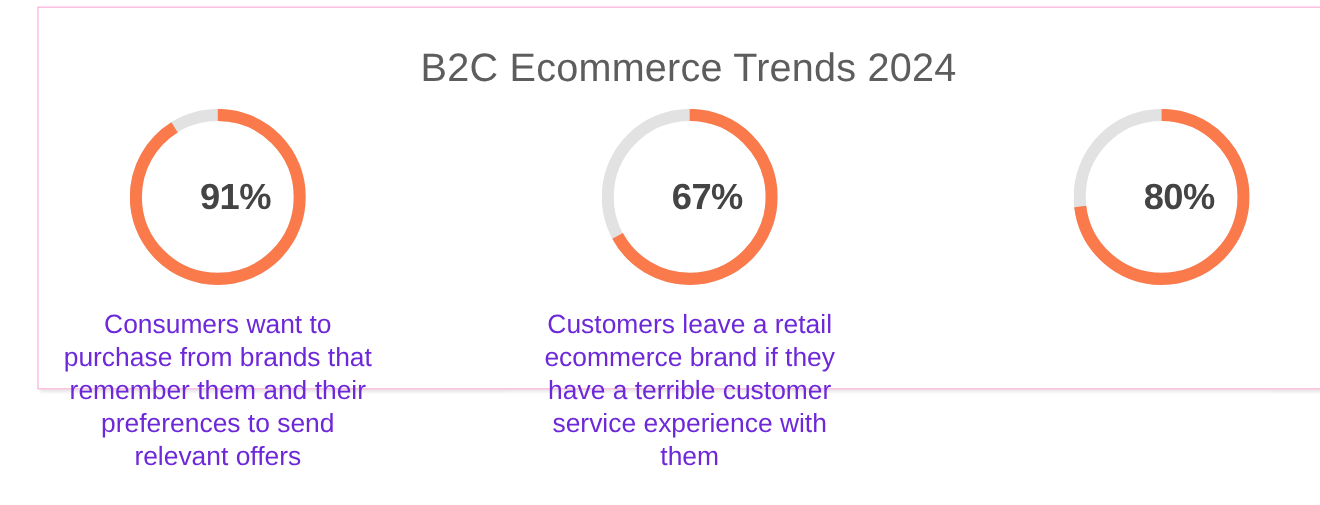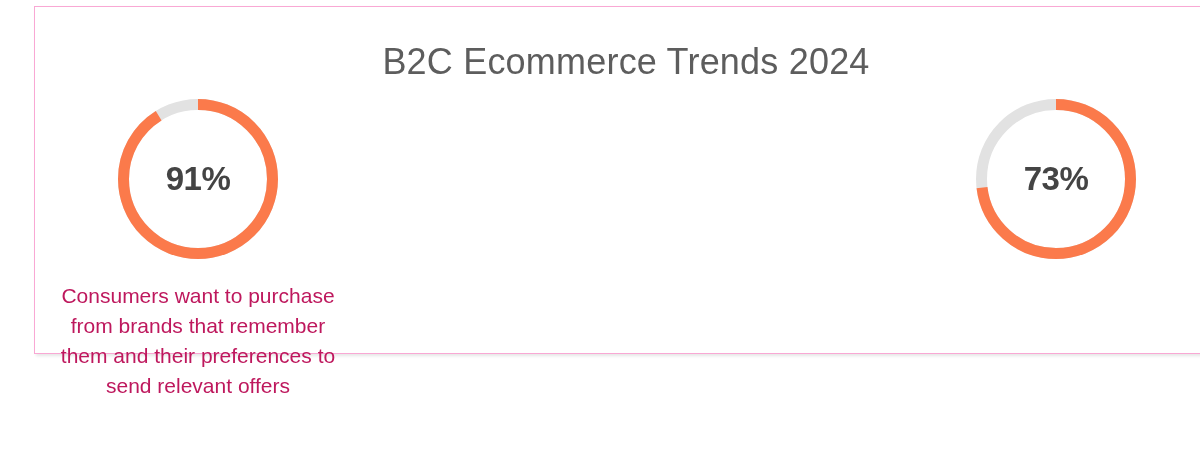--- a/index.html
+++ b/index.html
@@ -84,40 +84,40 @@
   }
 
   .donut-arc {
     fill: none;
     stroke-width: 11;
     stroke-linecap: butt;
   }
 
   .donut-value {
     position: absolute;
-    left: 0;
+    left: 16px;
     top: 0;
     width: 160px;
     height: 160px;
     display: flex;
     align-items: center;
     justify-content: center;
     font-size: 33px;
     font-weight: bold;
     color: #444444;
     letter-spacing: -0.5px;
   }
 
   .caption {
     margin-top: 22px;
     width: 268px;
     text-align: center;
-    font-size: 21px;
+    font-size: 24px;
     line-height: 30px;
-    color: #be185d;
+    color: #6d28d9;
     font-weight: 400;
   }
 
   .stat-item.wide .caption { width: 284px; }
   .stat-item.narrow .caption { width: 230px; }
 </style>
 </head>
 <body>
 
 <div class="page">
@@ -131,27 +131,37 @@
         <div class="donut">
           <svg viewBox="0 0 160 160">
             <circle class="donut-track" cx="80" cy="80" r="74.5" stroke="#E2E2E2"></circle>
             <circle class="donut-arc" cx="80" cy="80" r="74.5" stroke="#FB7A4B" stroke-dasharray="425.97 42.13"></circle>
           </svg>
           <div class="donut-value">91%</div>
         </div>
         <div class="caption">Consumers want to purchase from brands that remember them and their preferences to send relevant offers</div>
       </div>
 
+      <div class="stat-item wide">
+        <div class="donut">
+          <svg viewBox="0 0 160 160">
+            <circle class="donut-track" cx="80" cy="80" r="74.5" stroke="#E2E2E2"></circle>
+            <circle class="donut-arc" cx="80" cy="80" r="74.5" stroke="#FB7A4B" stroke-dasharray="313.63 154.47"></circle>
+          </svg>
+          <div class="donut-value">67%</div>
+        </div>
+        <div class="caption">Customers leave a retail ecommerce brand if they have a terrible customer service experience with them</div>
+      </div>
 
       <div class="stat-item narrow">
         <div class="donut">
           <svg viewBox="0 0 160 160">
             <circle class="donut-track" cx="80" cy="80" r="74.5" stroke="#E2E2E2"></circle>
             <circle class="donut-arc" cx="80" cy="80" r="74.5" stroke="#FB7A4B" stroke-dasharray="341.71 126.39"></circle>
           </svg>
-          <div class="donut-value">73%</div>
+          <div class="donut-value">80%</div>
         </div>
       </div>
 
 
     </div>
   </div>
 </div>
 
 </body></html>

